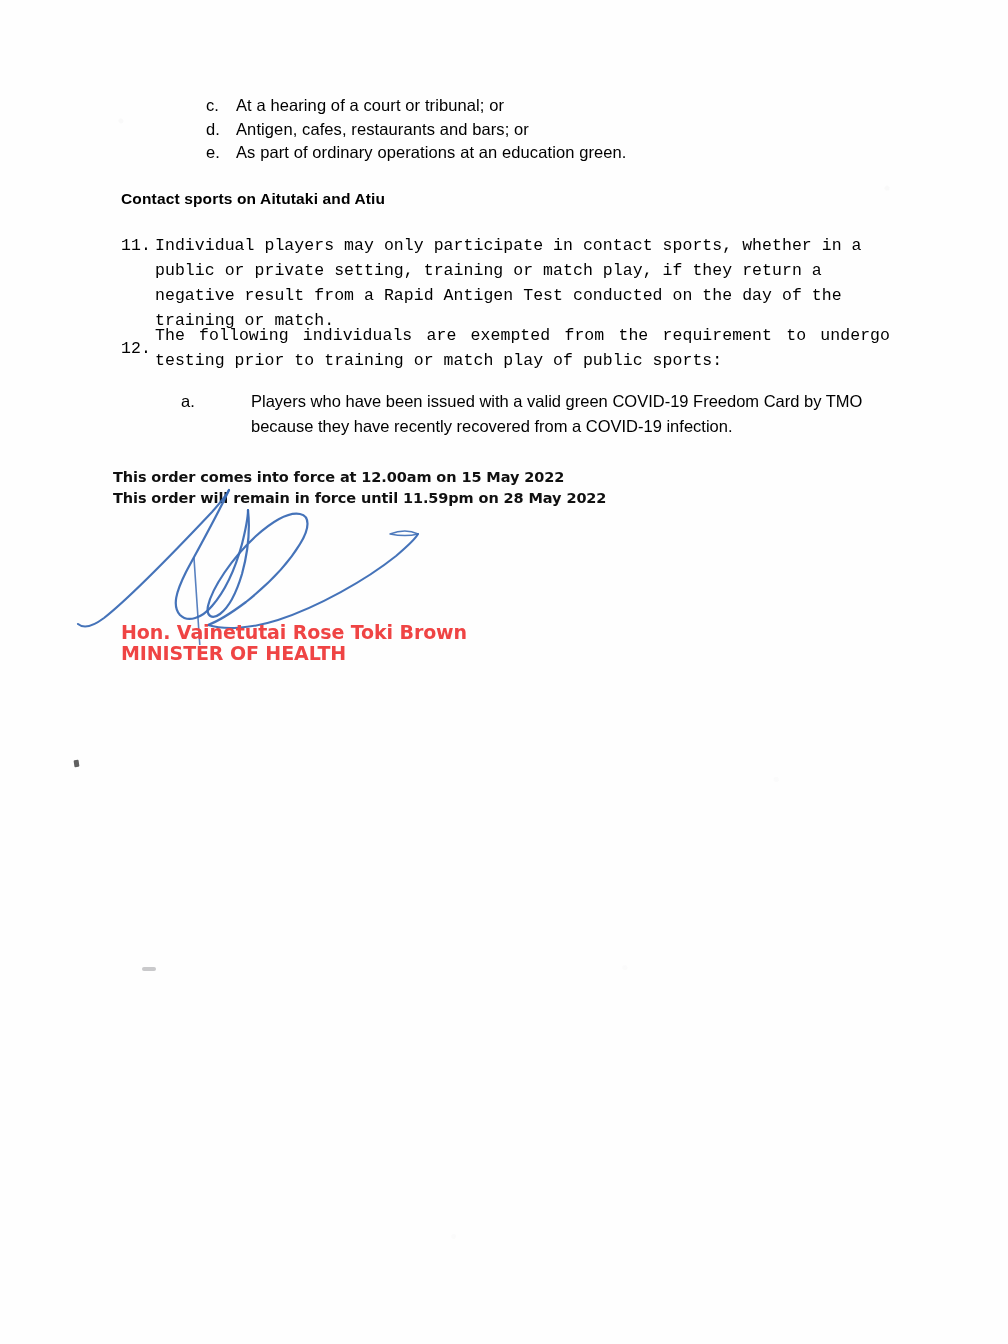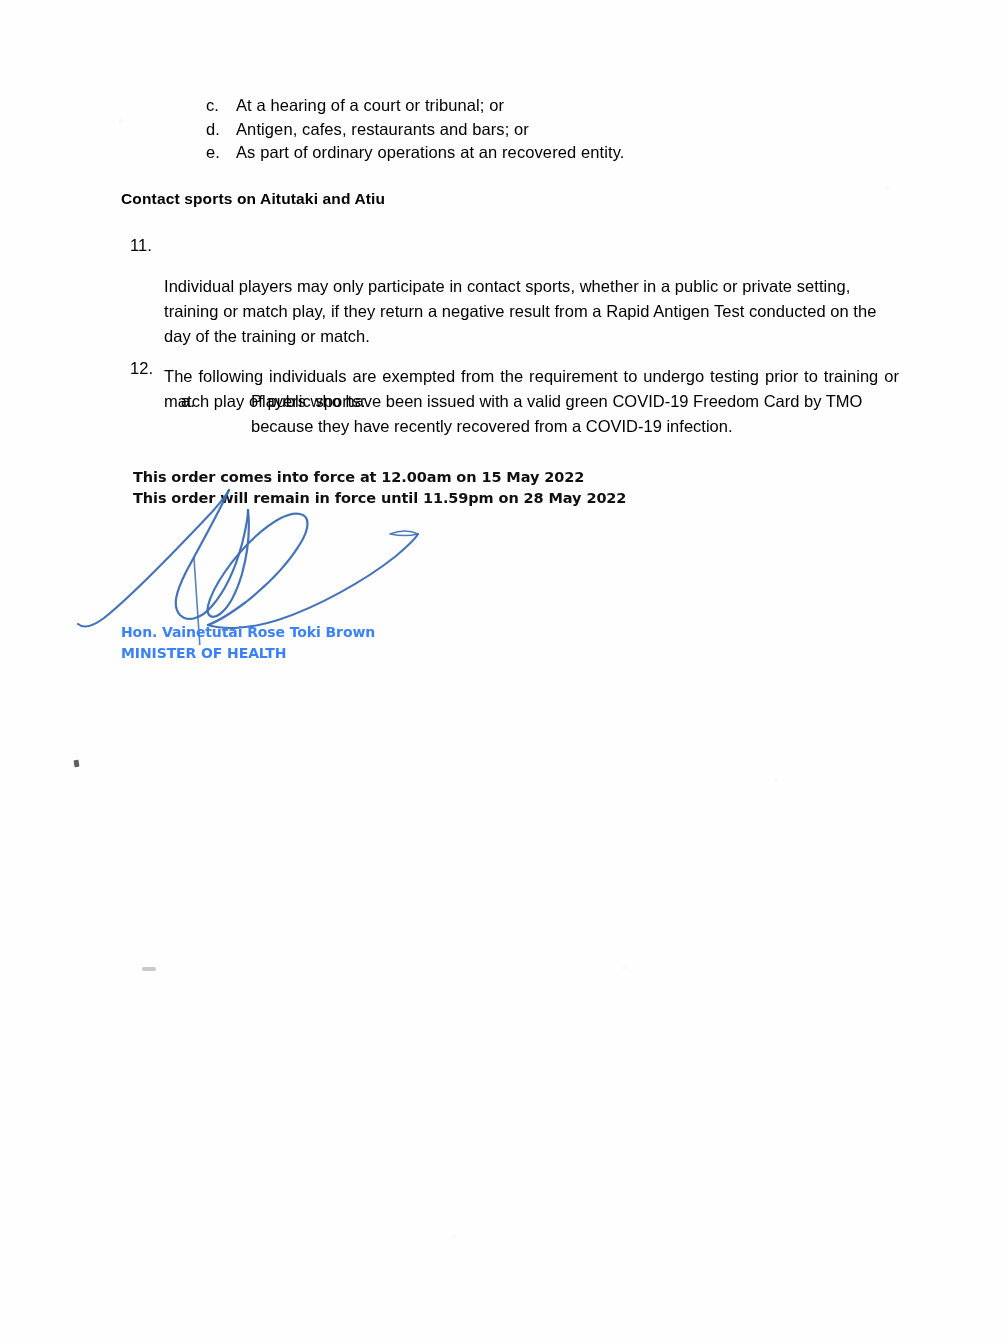--- a/index.html
+++ b/index.html
@@ -65,32 +65,33 @@
     position: absolute;
     left: 121px;
     top: 190px;
     font-size: 15.5px;
     font-weight: bold;
     letter-spacing: .15px;
   }
 
   .num-para {
     position: absolute;
-    left: 130px;
+    left: 121px;
     width: 769px;
     display: flex;
     font-size: 16.5px;
     line-height: 25px;
     letter-spacing: .05px;
+    font-family: Liberation Mono, monospace;
   }
   .num-para .num {
     flex: 0 0 34px;
     width: 34px;
   }
-  .num-para .body { flex: 1; margin-top: 41px; }
+  .num-para .body { flex: 1; }
   .num-para.justify .body {
     text-align: justify;
     text-align-last: left;
   }
   #para-11 { top: 233px; }
   #para-12 { top: 323px; align-items: center; }
 
   .sub-item {
     position: absolute;
     left: 181px;
@@ -98,40 +99,40 @@
     width: 709px;
     display: flex;
     font-size: 16.5px;
     line-height: 25px;
   }
   .sub-item .marker { flex: 0 0 30px; width: 30px; }
   .sub-item .body { flex: 1; margin-left: 40px; }
 
   .force-block {
     position: absolute;
-    left: 133px;
+    left: 113px;
     top: 467px;
     font-family: "DejaVu Sans", sans-serif;
     font-size: 14.5px;
     font-weight: bold;
     line-height: 21px;
     letter-spacing: -.1px;
     color: #101010;
   }
 
   .signer-block {
     position: absolute;
     left: 121px;
     top: 622px;
     font-family: "DejaVu Sans", sans-serif;
-    font-size: 14px;
+    font-size: 19px;
     font-weight: bold;
     line-height: 21px;
     letter-spacing: -.1px;
-    color: #3b82f6;
+    color: #ef4444;
   }
 
   .signature {
     position: absolute;
     left: 60px;
     top: 480px;
     width: 380px;
     height: 165px;
     pointer-events: none;
   }
@@ -149,21 +150,21 @@
     <div class="alpha-row">
       <span class="marker">c.</span>
       <span class="body">At a hearing of a court or tribunal; or</span>
     </div>
     <div class="alpha-row">
       <span class="marker">d.</span>
       <span class="body">Antigen, cafes, restaurants and bars; or</span>
     </div>
     <div class="alpha-row">
       <span class="marker">e.</span>
-      <span class="body">As part of ordinary operations at an recovered entity.</span>
+      <span class="body">As part of ordinary operations at an education green.</span>
     </div>
   </div>
 
   <div class="section-heading">Contact sports on Aitutaki and Atiu</div>
 
   <div class="num-para" id="para-11">
     <span class="num">11.</span>
     <span class="body">Individual players may only participate in contact sports, whether in a public or private setting, training or match play, if they return a negative result from a Rapid Antigen Test conducted on the day of the training or match.</span>
   </div>
 

